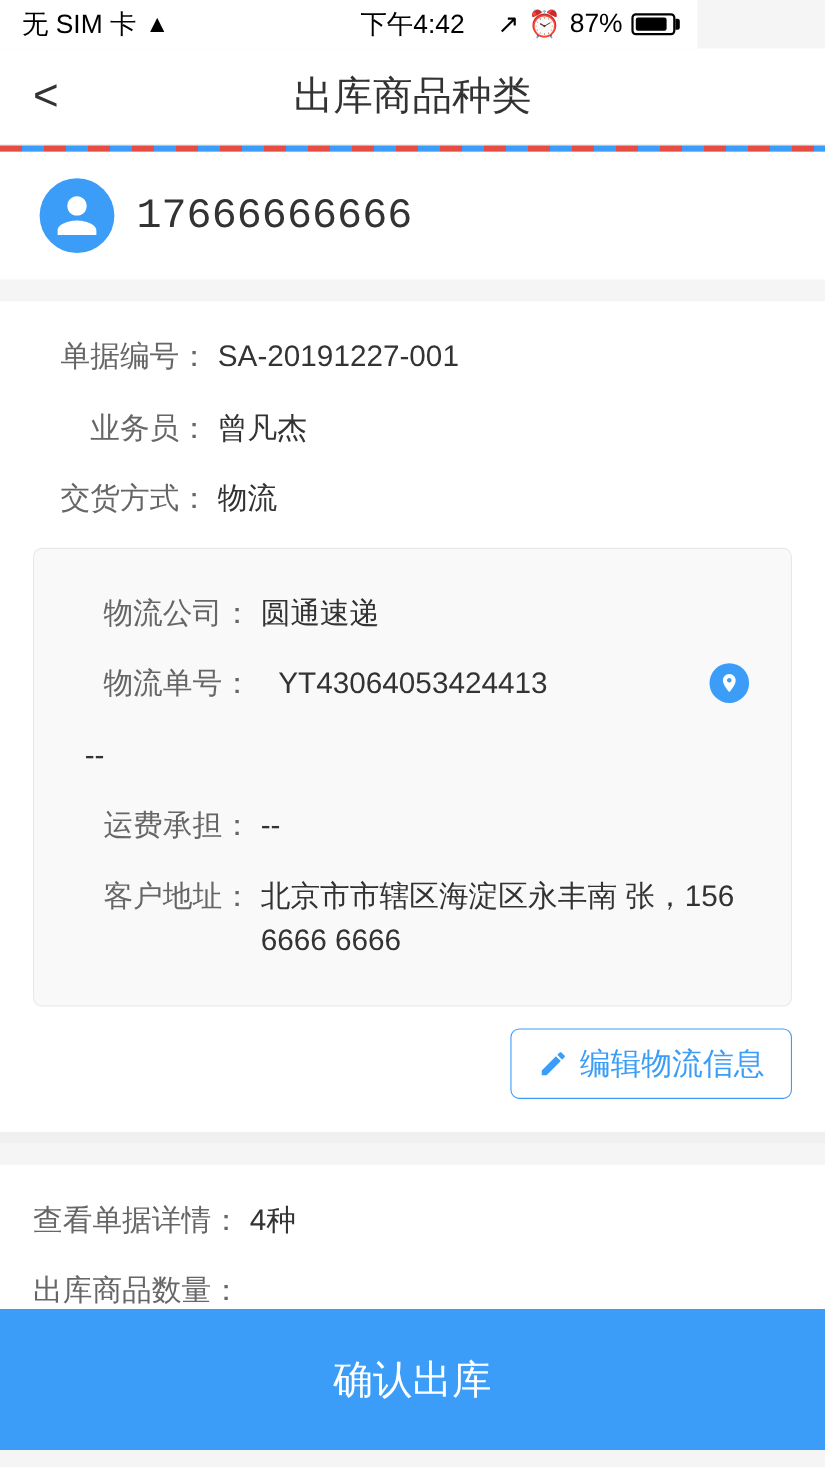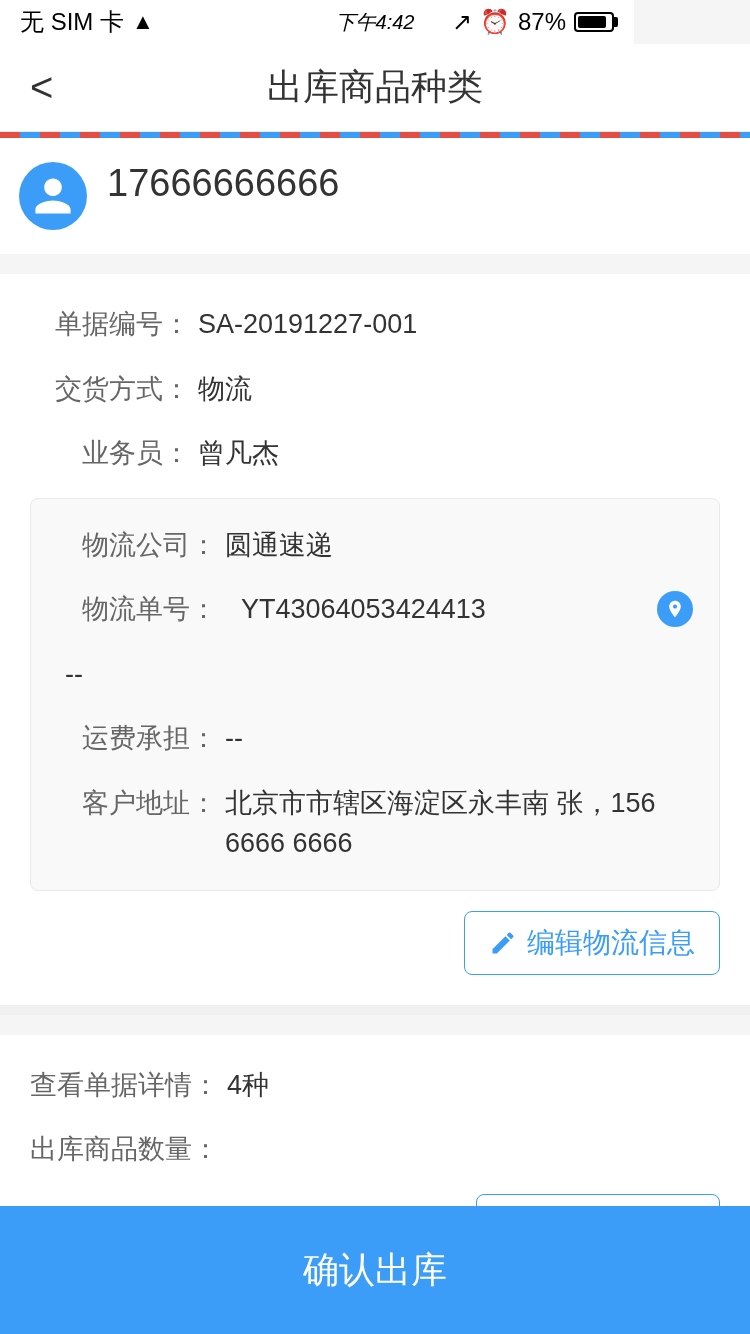--- a/index.html
+++ b/index.html
@@ -26,26 +26,25 @@
       font-size: 24px;
       color: #000;
     }
     .status-bar-left {
       display: flex;
       align-items: center;
       gap: 8px;
       font-size: 24px;
     }
     .status-bar-center {
-      font-size: 20px;
+      font-size: 24px;
       font-weight: 500;
       position: absolute;
       left: 50%;
       transform: translateX(-50%);
-      font-style: italic;
     }
     .status-bar-right {
       display: flex;
       align-items: center;
       gap: 8px;
       font-size: 24px;
     }
     .wifi-icon {
       font-size: 22px;
     }
@@ -113,24 +112,25 @@
         #e54d42 0px, #e54d42 20px,
         #3b9df8 20px, #3b9df8 40px,
         #e54d42 40px, #e54d42 60px,
         #3b9df8 60px, #3b9df8 80px
       );
     }
 
     
     .user-header {
       background: #fff;
-      padding: 24px 19px;
-      display: flex;
-      align-items: flex-start;
+      padding: 24px 36px;
+      display: flex;
+      align-items: center;
       gap: 20px;
+      font-family: Liberation Mono, monospace;
     }
     .user-avatar {
       width: 68px;
       height: 68px;
       border-radius: 50%;
       background: #3b9df8;
       display: flex;
       align-items: center;
       justify-content: center;
     }
@@ -173,21 +173,21 @@
       flex: 1;
       margin-left: 8px;
     }
 
     
     .logistics-section {
       background: #f9f9f9;
       border: 1px solid #e8e8e8;
       border-radius: 8px;
       margin-top: 2px;
-      padding: 26px;
+      padding: 38px;
     }
 
     .tracking-row {
       display: flex;
       align-items: center;
       gap: 16px;
     }
     .tracking-number {
       color: #333;
     }
@@ -260,21 +260,21 @@
 
     
     .bottom-spacer {
       height: 200px;
       background: #f5f5f5;
     }
 
     
     .confirm-btn-container {
       position: fixed;
-      bottom: 0;
+      bottom: 16px;
       width: 750px;
       padding: 20px 30px;
       background: #3b9df8;
     }
     .confirm-btn {
       width: 100%;
       height: 88px;
       background: #3b9df8;
       color: white;
       font-size: 36px;
@@ -321,26 +321,26 @@
   </div>
   <span class="user-phone">17666666666</span>
 </div>
 
 <div class="section">
   <div class="info-row">
     <span class="info-label">单据编号：</span>
     <span class="info-value">SA-20191227-001</span>
   </div>
   <div class="info-row">
+    <span class="info-label">业务员：</span>
+    <span class="info-value">曾凡杰</span>
+  </div>
+  <div class="info-row">
     <span class="info-label">交货方式：</span>
     <span class="info-value">物流</span>
-  </div>
-  <div class="info-row">
-    <span class="info-label">业务员：</span>
-    <span class="info-value">曾凡杰</span>
   </div>
 
   <div class="logistics-section">
     <div class="info-row">
       <span class="info-label">物流公司：</span>
       <span class="info-value">圆通速递</span>
     </div>
     <div class="info-row tracking-row">
       <span class="info-label">物流单号：</span>
       <span class="info-value tracking-number">YT43064053424413</span>

